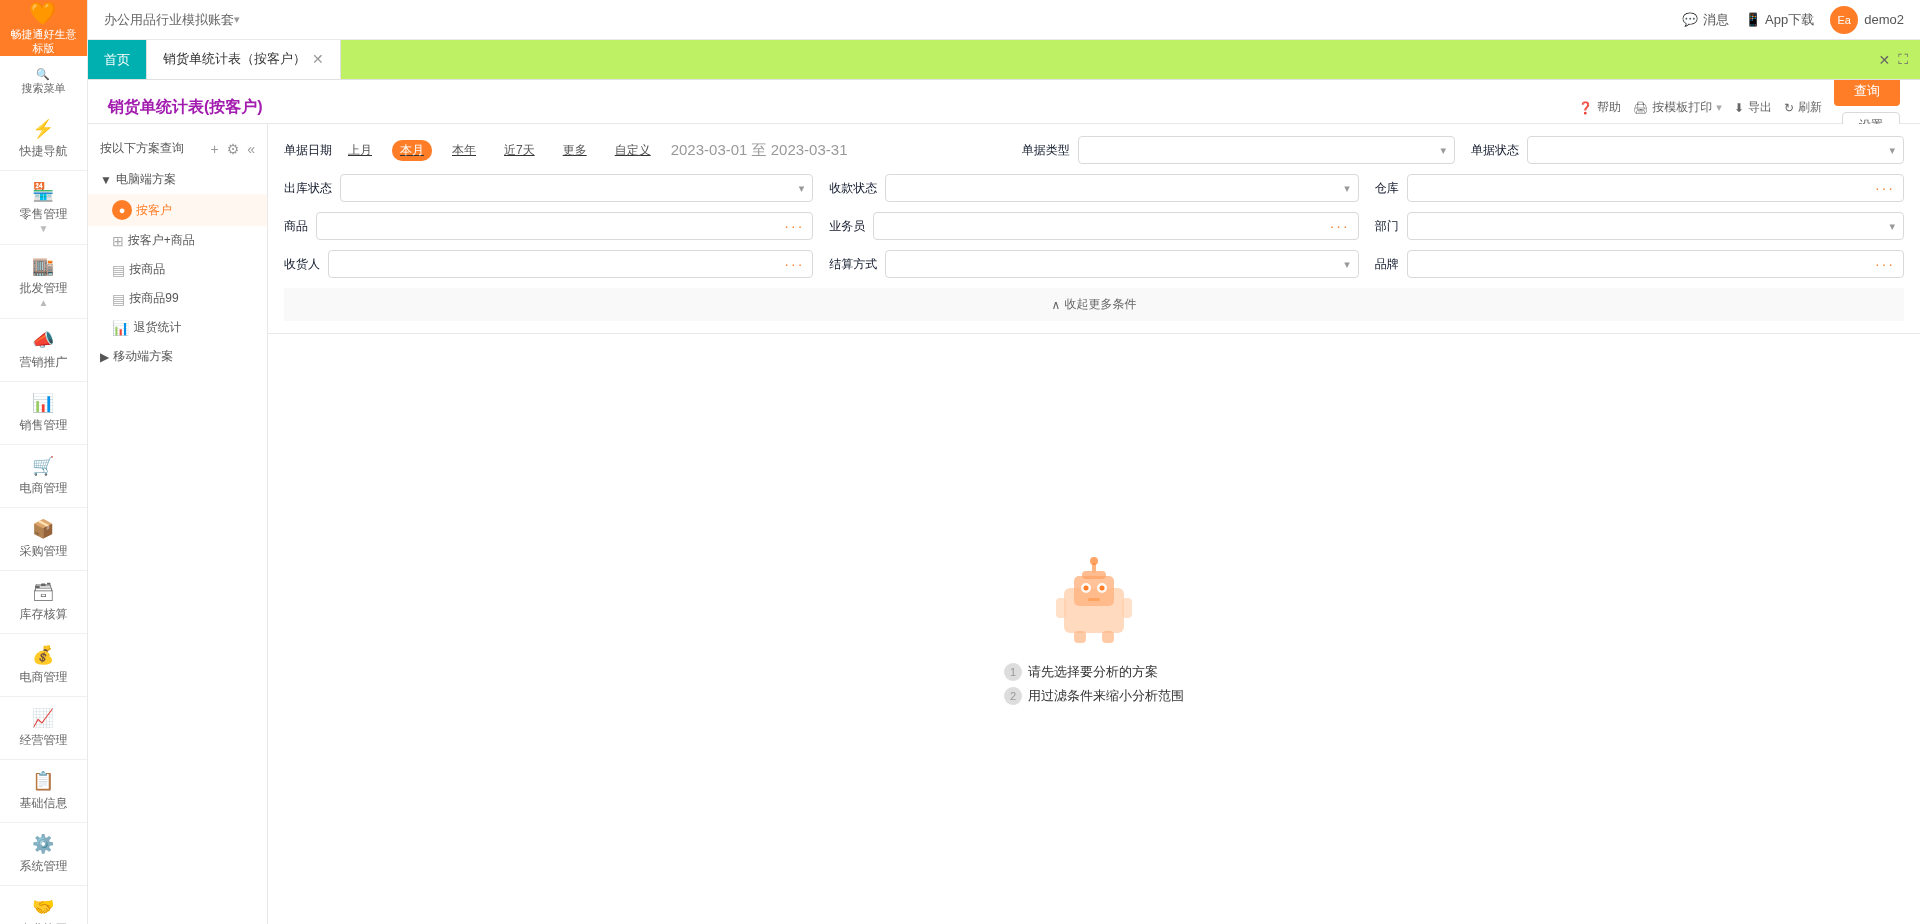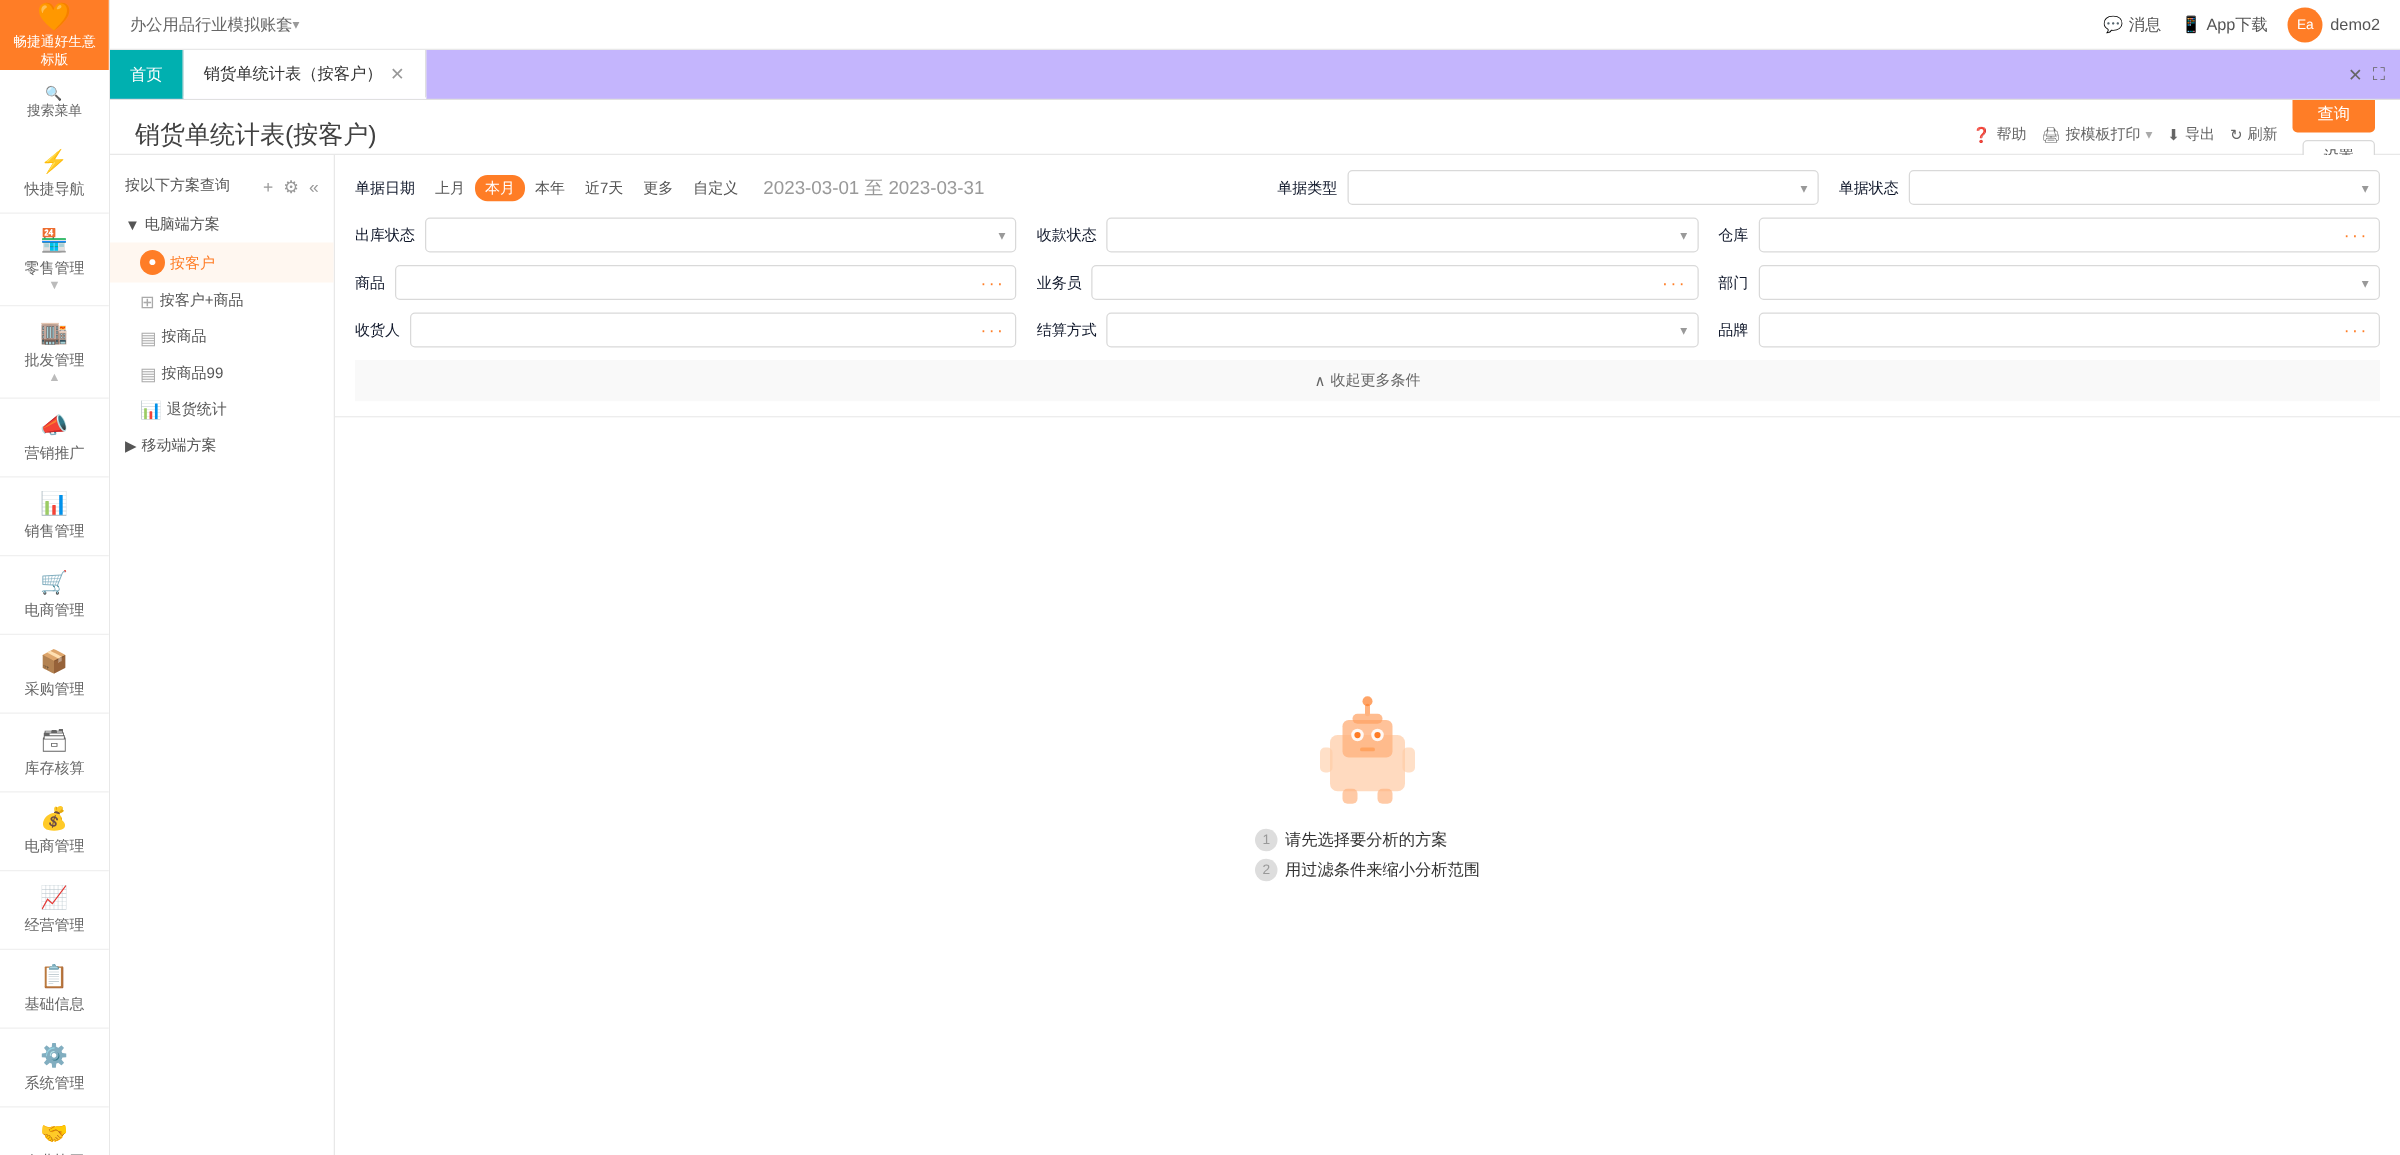--- a/index.html
+++ b/index.html
@@ -57,21 +57,21 @@
       flex-shrink: 0;
     }
     .top-header-left { display: flex; align-items: center; gap: 0; color: #666; font-size: 13px; }
     .top-header-dropdown { color: #999; font-size: 11px; cursor: pointer; }
     .top-header-right { display: flex; align-items: center; gap: 16px; color: #555; font-size: 13px; }
     .top-header-btn { display: flex; align-items: center; gap: 4px; cursor: pointer; }
     .user-avatar { width: 28px; height: 28px; border-radius: 50%; background: #ff7d26; display: flex; align-items: center; justify-content: center; color: #fff; font-size: 11px; cursor: pointer; }
 
     
     .tab-bar {
-      background: #c4b5fd;
+      background: #bef264;
       height: 40px;
       display: flex;
       align-items: center;
       border-bottom: 1px solid #e0e0e0;
       flex-shrink: 0;
       padding: 0 0;
     }
     .tab-item {
       height: 100%;
       display: flex;
@@ -95,21 +95,21 @@
     .page-header {
       background: #fff;
       padding: 12px 20px 0 20px;
       border-bottom: 1px solid #e8e8e8;
       display: flex;
       align-items: center;
       justify-content: space-between;
       height: 44px;
       flex-shrink: 0;
     }
-    .page-title { font-size: 20px; font-weight: normal; color: #404040; }
+    .page-title { font-size: 16px; font-weight: bold; color: #a21caf; }
     .page-actions { display: flex; align-items: center; gap: 12px; }
     .page-action-btn { display: flex; align-items: center; gap: 4px; color: #666; font-size: 12px; cursor: pointer; }
 
     
     .content-area { display: flex; flex: 1; overflow: hidden; }
 
     
     .left-panel {
       width: 180px;
       background: #fff;
@@ -128,21 +128,21 @@
     .orange-dot { width: 20px; height: 20px; background: #ff7d26; border-radius: 50%; display: flex; align-items: center; justify-content: center; color: #fff; font-size: 11px; flex-shrink: 0; }
 
     
     .right-panel { flex: 1; display: flex; flex-direction: column; overflow: hidden; }
     .filter-area { background: #fff; padding: 12px 16px; border-bottom: 1px solid #e8e8e8; flex-shrink: 0; }
 
     .filter-row { display: flex; align-items: center; margin-bottom: 10px; gap: 16px; flex-wrap: wrap; }
     .filter-item { display: flex; align-items: center; gap: 8px; flex: 1; min-width: 200px; }
     .filter-label { color: #0f172a; font-size: 12px; white-space: nowrap; flex-shrink: 0; }
     .filter-control { flex: 1; display: flex; align-items: center; gap: 4px; }
-    .date-quick-btns { display: flex; gap: 0; align-items: center; }
+    .date-quick-btns { display: flex; gap: 12px; align-items: center; text-decoration: underline; }
     .date-btn { padding: 2px 8px; font-size: 12px; cursor: pointer; border-radius: 2px; color: #555; }
     .date-btn.active { background: #ff7d26; color: #fff; border-radius: 10px; }
     .date-range { color: #999; font-size: 15px; }
     .select-control {
       flex: 1;
       height: 28px;
       border: 1px solid #d9d9d9;
       border-radius: 4px;
       padding: 0 8px;
       display: flex;

